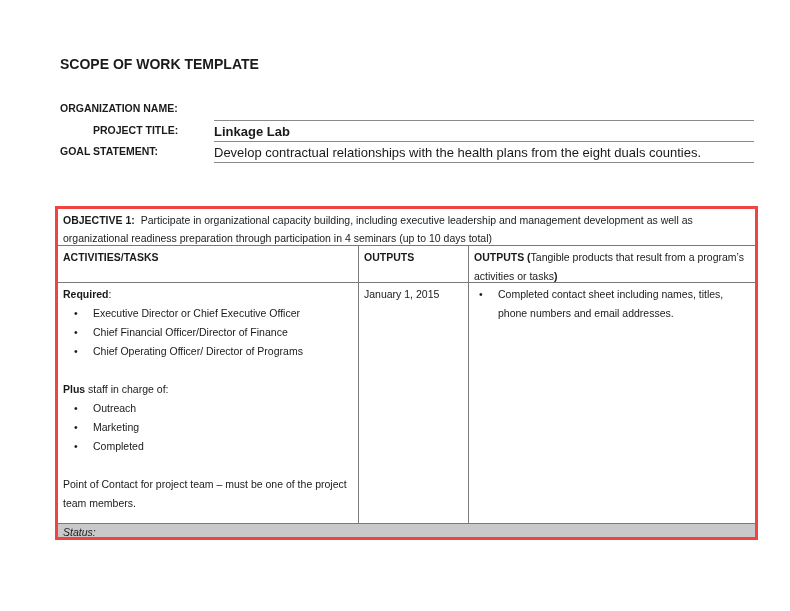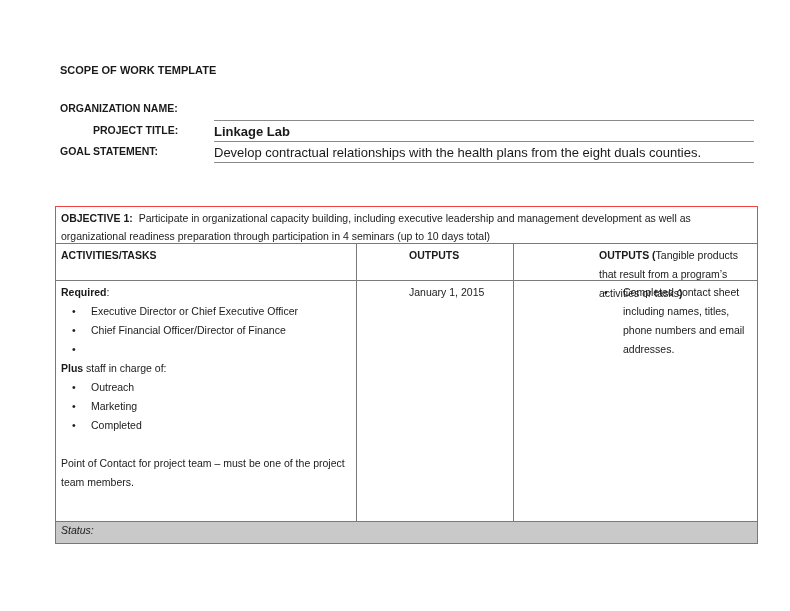--- a/index.html
+++ b/index.html
@@ -12,23 +12,23 @@
       height: 611px;
       position: relative;
       overflow: hidden;
       font-family: "Liberation Sans", sans-serif;
       color: #1a1a1a;
       font-size: 10.5px;
     }
     .doc-title {
       position: absolute;
       left: 60px;
-      top: 64px;
+      top: 56px;
       font-weight: bold;
-      font-size: 11px;
+      font-size: 14px;
     }
     .field-label {
       position: absolute;
       left: 60px;
       font-weight: bold;
       font-size: 10.5px;
     }
     .field-value {
       position: absolute;
       left: 214px;
@@ -40,44 +40,43 @@
       left: 214px;
       width: 540px;
       height: 0;
       border-top: 1px solid #8a8a8a;
     }
     .sow-table {
       position: absolute;
       left: 55px;
       top: 206px;
       width: 703px;
-      border: 1px solid #ef4444;
+      border: 3px solid #ef4444;
       box-sizing: border-box;
     }
     .obj-row {
       height: 37px;
       box-sizing: border-box;
       border-bottom: 1px solid #7a7a7a;
       padding: 2px 5px 0 5px;
       line-height: 18px;
     }
     .obj-row b { font-weight: bold; }
     .row {
       display: flex;
       box-sizing: border-box;
-      gap: 47px;
     }
     .cell {
       box-sizing: border-box;
       padding: 2px 5px 0 5px;
       line-height: 19px;
     }
     .c1 { width: 301px; border-right: 1px solid #7a7a7a; }
     .c2 { width: 110px; border-right: 1px solid #7a7a7a; }
-    .c3 { flex: 1; margin-left: 33px; }
+    .c3 { flex: 1; }
     .hdr-row {
       height: 37px;
       border-bottom: 1px solid #7a7a7a;
       background: #ffffff;
     }
     .hdr-row .cell { height: 100%; }
     .hdr-bold { font-weight: bold; }
     .body-row { height: 240px; }
     .body-row .cell { height: 100%; }
     .bullets {
@@ -90,21 +89,21 @@
       padding-left: 30px;
       line-height: 19px;
     }
     .bullets li .dot {
       position: absolute;
       left: 11px;
       top: 0;
     }
     .spacer { height: 19px; }
     .status-row {
-      height: 22px;
+      height: 14px;
       background: #c9c9c9;
       border-top: 1px solid #7a7a7a;
       box-sizing: border-box;
       padding: 0 5px;
       line-height: 17px;
       font-style: italic;
     }
     .out-item {
       position: relative;
       padding-left: 24px;
@@ -147,21 +146,21 @@
     <div class="cell c2 hdr-bold">OUTPUTS</div>
     <div class="cell c3"><b>OUTPUTS</b><b> (</b><span>Tangible products that result from a program’s activities or tasks</span><b>)</b></div>
   </div>
 
   <div class="row body-row">
     <div class="cell c1">
       <div><b>Required</b><span>:</span></div>
       <ul class="bullets">
         <li><span class="dot">•</span><span>Executive Director or Chief Executive Officer</span></li>
         <li><span class="dot">•</span><span>Chief Financial Officer/Director of Finance</span></li>
-        <li><span class="dot">•</span></li>
+        <li><span class="dot">•</span><span>Chief Operating Officer/ Director of Programs</span></li>
       </ul>
       <div class="spacer"></div>
       <div><b>Plus</b><span> staff in charge of:</span></div>
       <ul class="bullets">
         <li><span class="dot">•</span><span>Outreach</span></li>
         <li><span class="dot">•</span><span>Marketing</span></li>
         <li><span class="dot">•</span><span>Completed</span></li>
       </ul>
       <div class="spacer"></div>
       <div>Point of Contact for project team – must be one of the project team members.</div>

